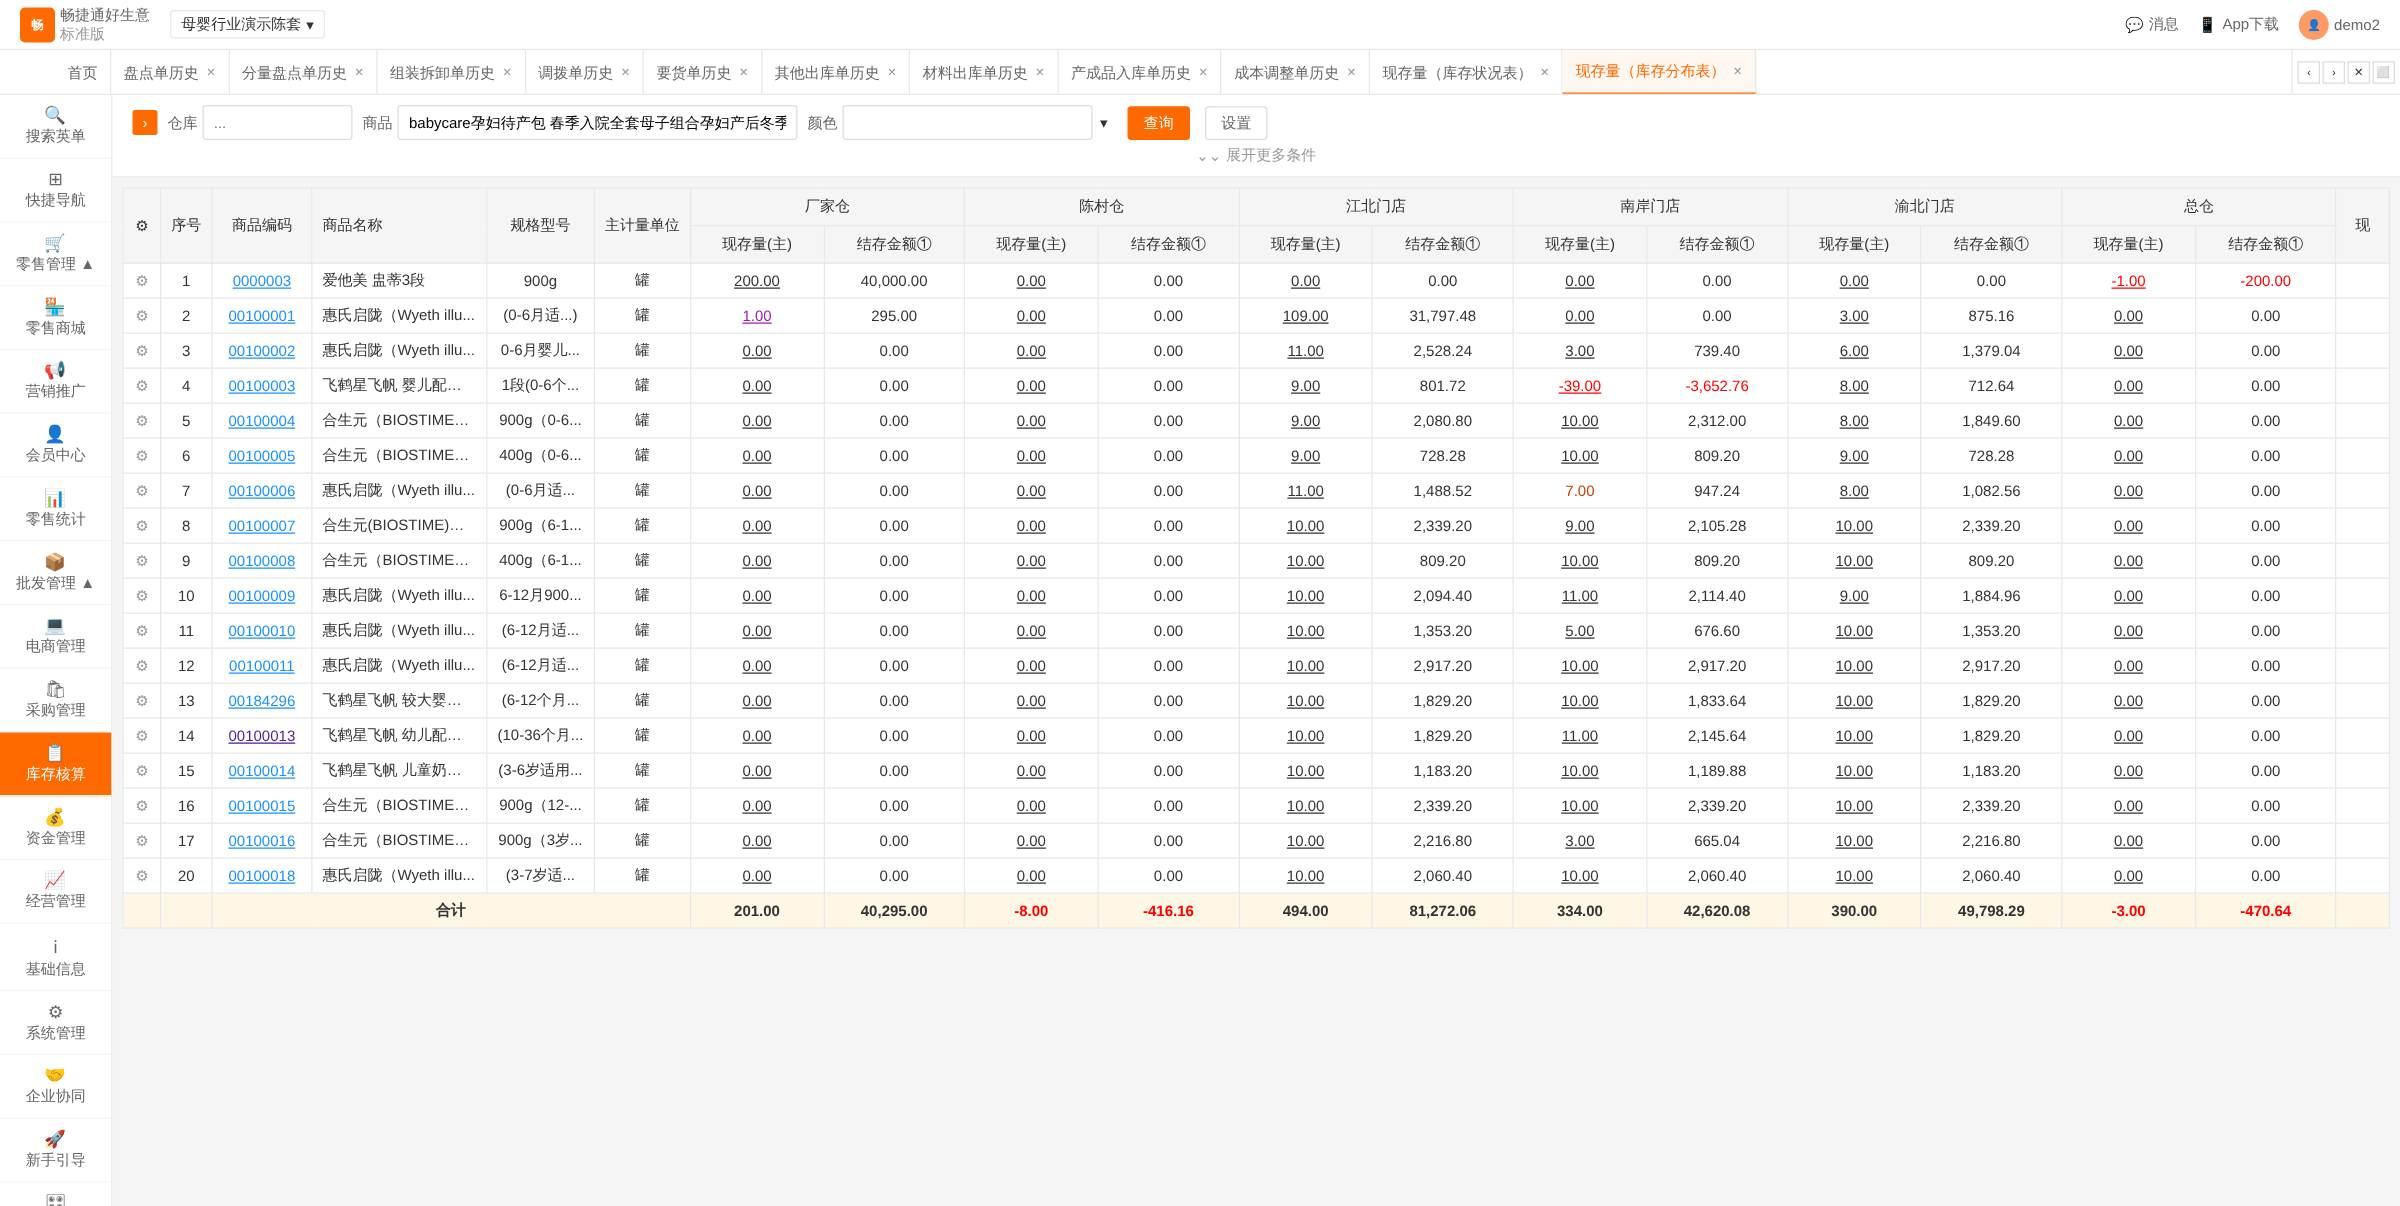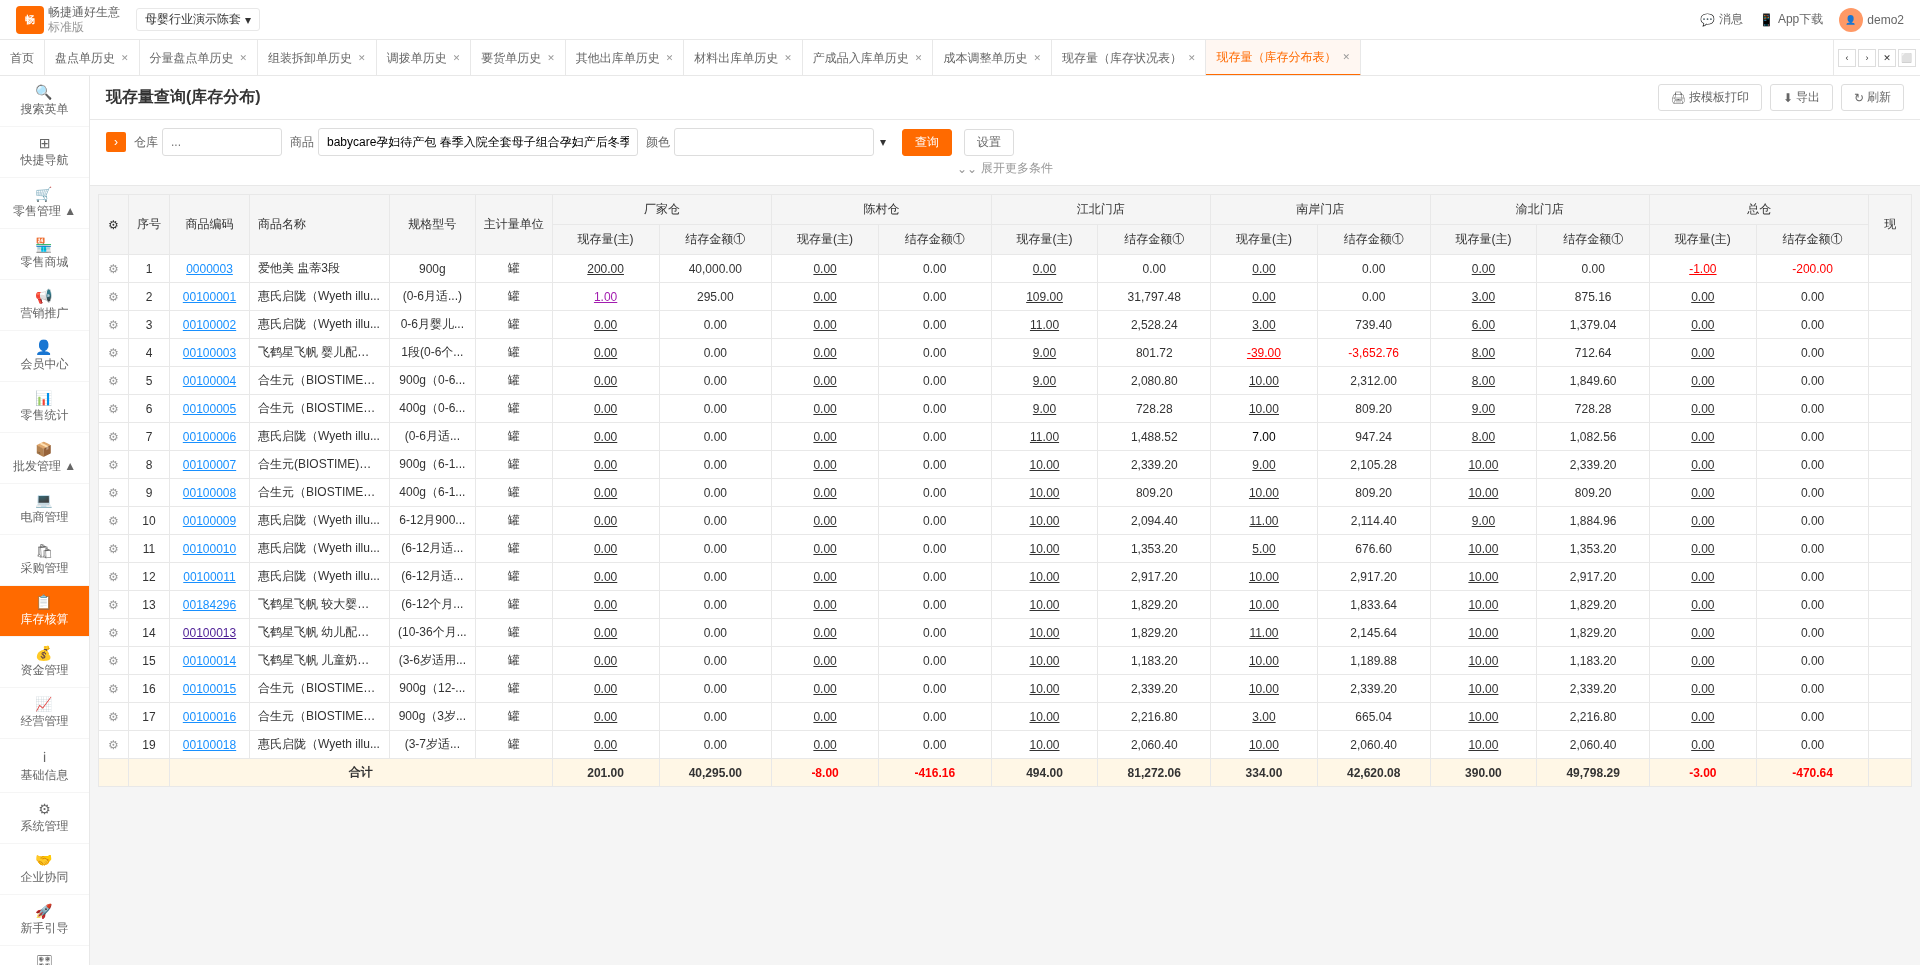--- a/index.html
+++ b/index.html
@@ -87,21 +87,21 @@
       <span>App下载</span>
     </div>
     <div class="topbar-right-item">
       <div class="avatar" style="background:#ff9966;display:flex;align-items:center;justify-content:center;color:#fff;font-size:9px;">👤</div>
       <span>demo2</span>
     </div>
   </div>
 </div>
 
 <div style="background:#fff;border-bottom:1px solid #e8e8e8;display:flex;align-items:stretch;overflow:hidden;height:36px;position:relative;">
-  <div style="display:flex;align-items:stretch;overflow:hidden;flex:1;" id="tabs-container">
+  <div style="display:flex;align-items:stretch;overflow:hidden;flex:1;padding-left:44px;" id="tabs-container">
   <div style="display: flex; align-items: center; gap: 4px; padding: 0px 10px; height: 36px; border-right: 1px solid rgb(232, 232, 232); cursor: pointer; white-space: nowrap; font-size: 12px; flex-shrink: 0; color: rgb(102, 102, 102);">
         <span>首页</span>
       </div>
       <div style="display: flex; align-items: center; gap: 4px; padding: 0px 10px; height: 36px; border-right: 1px solid rgb(232, 232, 232); cursor: pointer; white-space: nowrap; font-size: 12px; flex-shrink: 0; color: rgb(102, 102, 102);">
         <span>盘点单历史</span>
         <span style="font-size:9px;color:#999;margin-left:2px;cursor:pointer;">✕</span>
       </div>
       <div style="display: flex; align-items: center; gap: 4px; padding: 0px 10px; height: 36px; border-right: 1px solid rgb(232, 232, 232); cursor: pointer; white-space: nowrap; font-size: 12px; flex-shrink: 0; color: rgb(102, 102, 102);">
         <span>分量盘点单历史</span>
         <span style="font-size:9px;color:#999;margin-left:2px;cursor:pointer;">✕</span>
@@ -224,28 +224,20 @@
           <div>新手引导</div>
         </div>
         <div style="padding: 8px 4px; text-align: center; cursor: pointer; font-size: 11px; border-bottom: 1px solid rgb(245, 245, 245); color: rgb(102, 102, 102);">
           <div style="font-size:14px;margin-bottom:1px;">🎛</div>
         </div>
       </div>
   </div>
 
   <div class="content">
 
-    <div class="page-header">
-      <div class="page-title">现存量查询(库存分布)</div>
-      <div class="page-actions">
-        <button class="btn btn-default" style="display:flex;align-items:center;gap:3px;"><span>🖨</span> 按模板打印</button>
-        <button class="btn btn-default" style="display:flex;align-items:center;gap:3px;"><span>⬇</span> 导出</button>
-        <button class="btn btn-default" style="display:flex;align-items:center;gap:3px;"><span>↻</span> 刷新</button>
-      </div>
-    </div>
 
     <div class="filter-area">
       <div class="filter-row">
         <div class="orange-arrow">›</div>
         <div class="filter-item">
           <span class="filter-label">仓库</span>
           <input class="filter-input" style="width: 120px;" placeholder="...">
         </div>
         <div class="filter-item">
           <span class="filter-label">商品</span>
@@ -431,21 +423,21 @@
     <td style="color:#1890ff;text-decoration:underline;cursor:pointer;margin-top:48px;">00100006</td>
     <td style="text-align:left;max-width:140px;overflow:hidden;text-overflow:ellipsis;" title="惠氏启陇（Wyeth illu...">惠氏启陇（Wyeth illu...</td>
     <td>(0-6月适...</td>
     <td>罐</td>
     <td style="text-decoration:underline;cursor:pointer;color:#333">0.00</td>
     <td style="color:#333">0.00</td>
     <td style="text-decoration:underline;cursor:pointer;color:#333">0.00</td>
     <td style="color:#333">0.00</td>
     <td style="text-decoration:underline;cursor:pointer;">11.00</td>
     <td>1,488.52</td>
-    <td style="cursor:pointer;color:#000000">7.00</td>
+    <td style="cursor:pointer;color:#c2410c">7.00</td>
     <td style="color:#333">947.24</td>
     <td style="text-decoration:underline;cursor:pointer;">8.00</td>
     <td>1,082.56</td>
     <td style="text-decoration:underline;cursor:pointer;color:#333">0.00</td>
     <td style="color:#333">0.00</td>
     <td></td>
   </tr>
             <tr>
     <td style="text-align:center;color:#999;">⚙</td>
     <td>8</td>
@@ -651,21 +643,21 @@
     <td style="text-decoration:underline;cursor:pointer;color:#333">3.00</td>
     <td style="color:#333">665.04</td>
     <td style="text-decoration:underline;cursor:pointer;">10.00</td>
     <td>2,216.80</td>
     <td style="text-decoration:underline;cursor:pointer;color:#333">0.00</td>
     <td style="color:#333">0.00</td>
     <td></td>
   </tr>
             <tr>
     <td style="text-align:center;color:#999;">⚙</td>
-    <td>19</td>
+    <td>20</td>
     <td style="color:#1890ff;text-decoration:underline;cursor:pointer;">00100018</td>
     <td style="text-align:left;max-width:140px;overflow:hidden;text-overflow:ellipsis;" title="惠氏启陇（Wyeth illu...">惠氏启陇（Wyeth illu...</td>
     <td>(3-7岁适...</td>
     <td>罐</td>
     <td style="text-decoration:underline;cursor:pointer;color:#333">0.00</td>
     <td style="color:#333">0.00</td>
     <td style="text-decoration:underline;cursor:pointer;color:#333">0.00</td>
     <td style="color:#333">0.00</td>
     <td style="text-decoration:underline;cursor:pointer;">10.00</td>
     <td>2,060.40</td>

